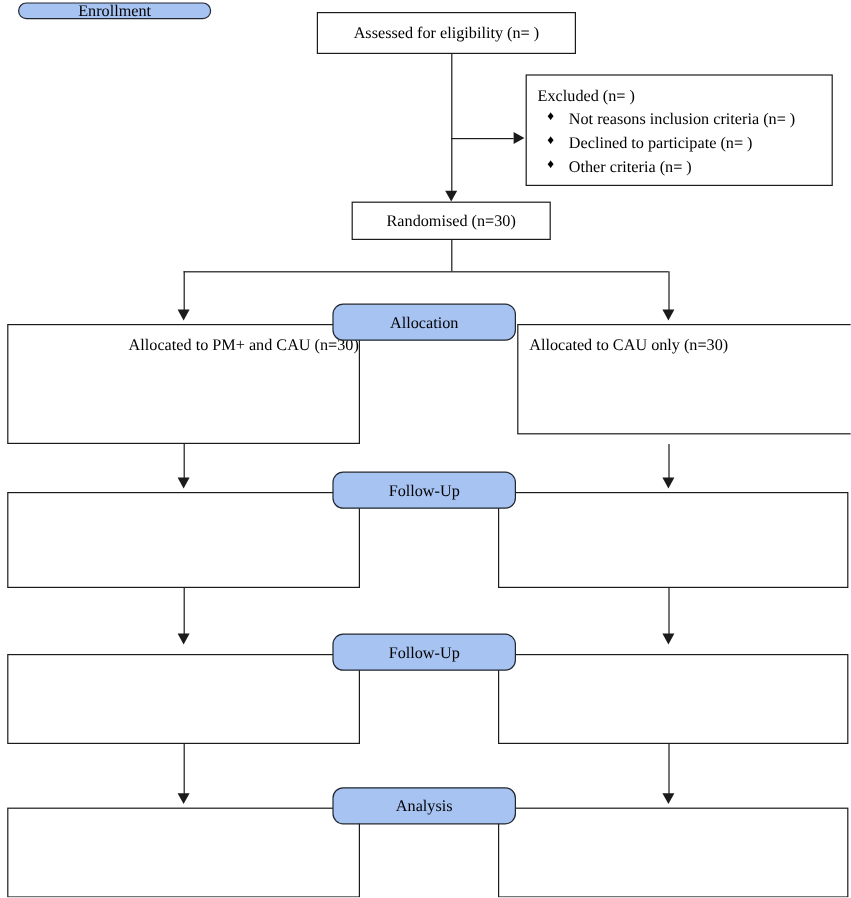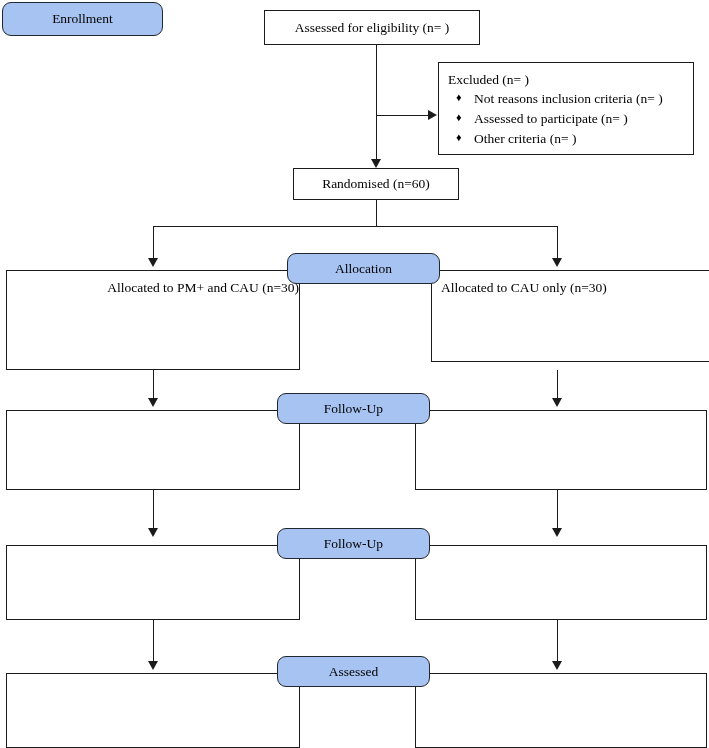--- a/index.html
+++ b/index.html
@@ -107,21 +107,21 @@
     border-bottom: 5px solid transparent;
     border-left: 9px solid #1b1b1b;
     z-index: 2;
   }
 </style>
 </head>
 <body>
 
 <div id="canvas">
 
-  <div class="stage" style="left:2px; top:2px; width:161px; height:34px;">
+  <div class="stage" style="left:15px; top:2px; width:161px; height:14px;">
     <span>Enrollment</span>
   </div>
 
   <div class="node center" style="left:264px; top:10px; width:216px; height:35px;">
     <span>Assessed for eligibility (n= )</span>
   </div>
 
   <div class="vline" style="left:376px; top:45px; height:116px;"></div>
   <div class="arrow-down" style="left:371px; top:159px;"></div>
 
@@ -130,47 +130,47 @@
 
   <div class="node topleft" style="left:438px; top:62px; width:256px; height:93px;">
     <p class="excl-title">Excluded (n= )</p>
     <ul class="excl-list">
       <li>
         <span class="bullet">♦</span>
         <span>Not reasons inclusion criteria (n= )</span>
       </li>
       <li>
         <span class="bullet">♦</span>
-        <span>Assessed to participate (n= )</span>
+        <span>Declined to participate (n= )</span>
       </li>
       <li>
         <span class="bullet">♦</span>
         <span>Other criteria (n= )</span>
       </li>
     </ul>
   </div>
 
   <div class="node center" style="left:293px; top:168px; width:166px; height:32px;">
-    <span>Randomised (n=60)</span>
+    <span>Randomised (n=30)</span>
   </div>
 
   <div class="vline" style="left:376px; top:200px; height:26px;"></div>
   <div class="hline" style="left:153px; top:226px; width:404px;"></div>
   <div class="vline" style="left:153px; top:226px; height:34px;"></div>
   <div class="arrow-down" style="left:148px; top:258px;"></div>
   <div class="vline" style="left:557px; top:226px; height:34px;"></div>
   <div class="arrow-down" style="left:552px; top:258px;"></div>
 
   <div class="node topleft" style="left:6px; top:270px; width:294px; height:100px;text-align:right;">
     <span>Allocated to PM+ and CAU (n=30)</span>
   </div>
   <div class="node topleft" style="left:431px; top:270px; width:292px; height:92px;">
     <span>Allocated to CAU only (n=30)</span>
   </div>
-  <div class="stage" style="left:287px; top:253px; width:153px; height:31px;">
+  <div class="stage" style="left:277px; top:253px; width:153px; height:31px;">
     <span>Allocation</span>
   </div>
 
   <div class="vline" style="left:153px; top:370px; height:30px;"></div>
   <div class="arrow-down" style="left:148px; top:398px;"></div>
   <div class="vline" style="left:557px; top:370px; height:30px;"></div>
   <div class="arrow-down" style="left:552px; top:398px;"></div>
 
   <div class="node topleft" style="left:6px; top:410px; width:294px; height:80px;">
     <span></span>
@@ -202,16 +202,16 @@
   <div class="vline" style="left:557px; top:620px; height:43px;"></div>
   <div class="arrow-down" style="left:552px; top:661px;"></div>
 
   <div class="node topleft" style="left:6px; top:673px; width:294px; height:75px;">
     <span></span>
   </div>
   <div class="node topleft" style="left:415px; top:673px; width:292px; height:75px;">
     <span></span>
   </div>
   <div class="stage" style="left:277px; top:656px; width:153px; height:31px;">
-    <span>Assessed</span>
+    <span>Analysis</span>
   </div>
 
 </div>
 
 </body></html>

